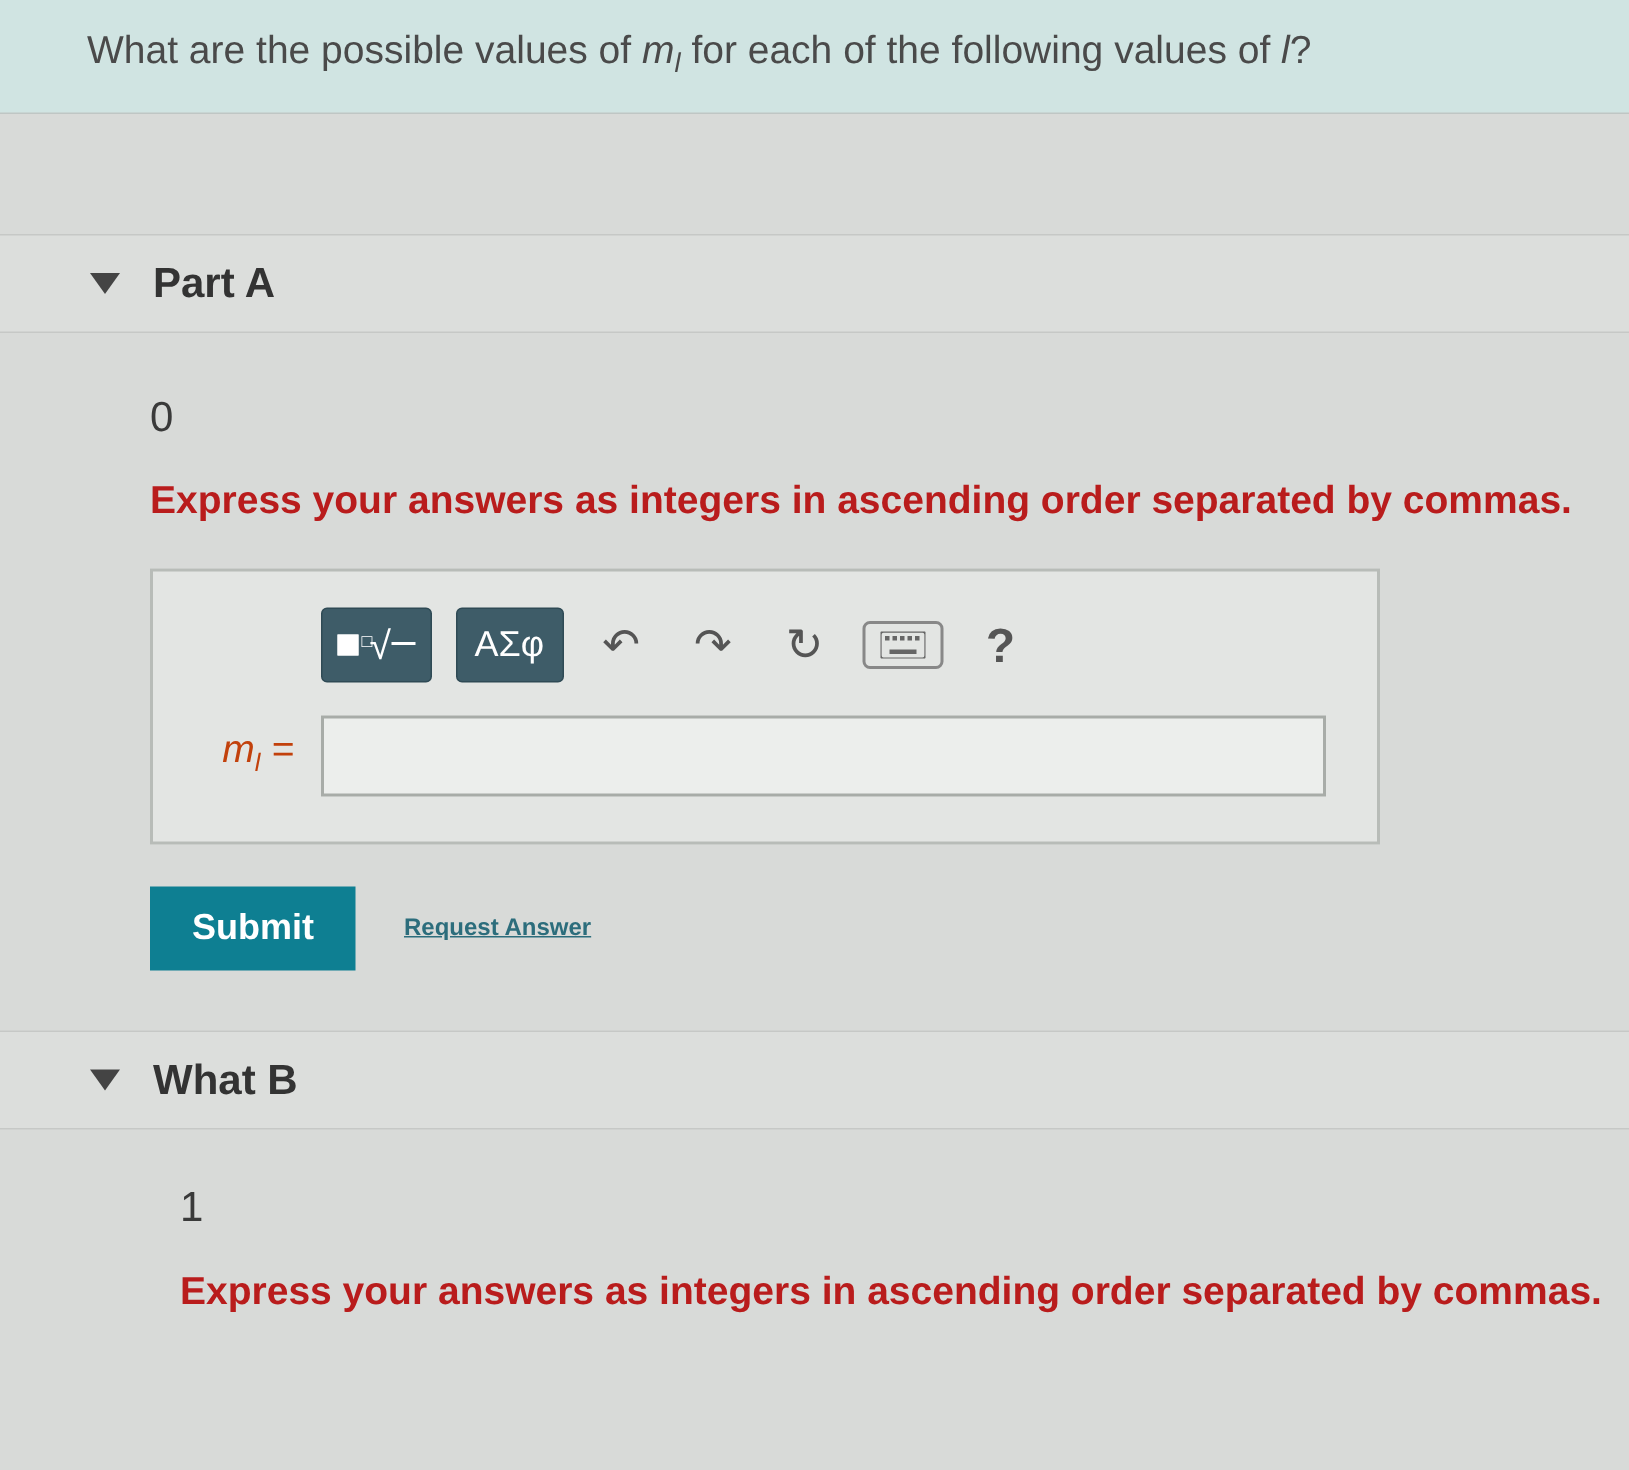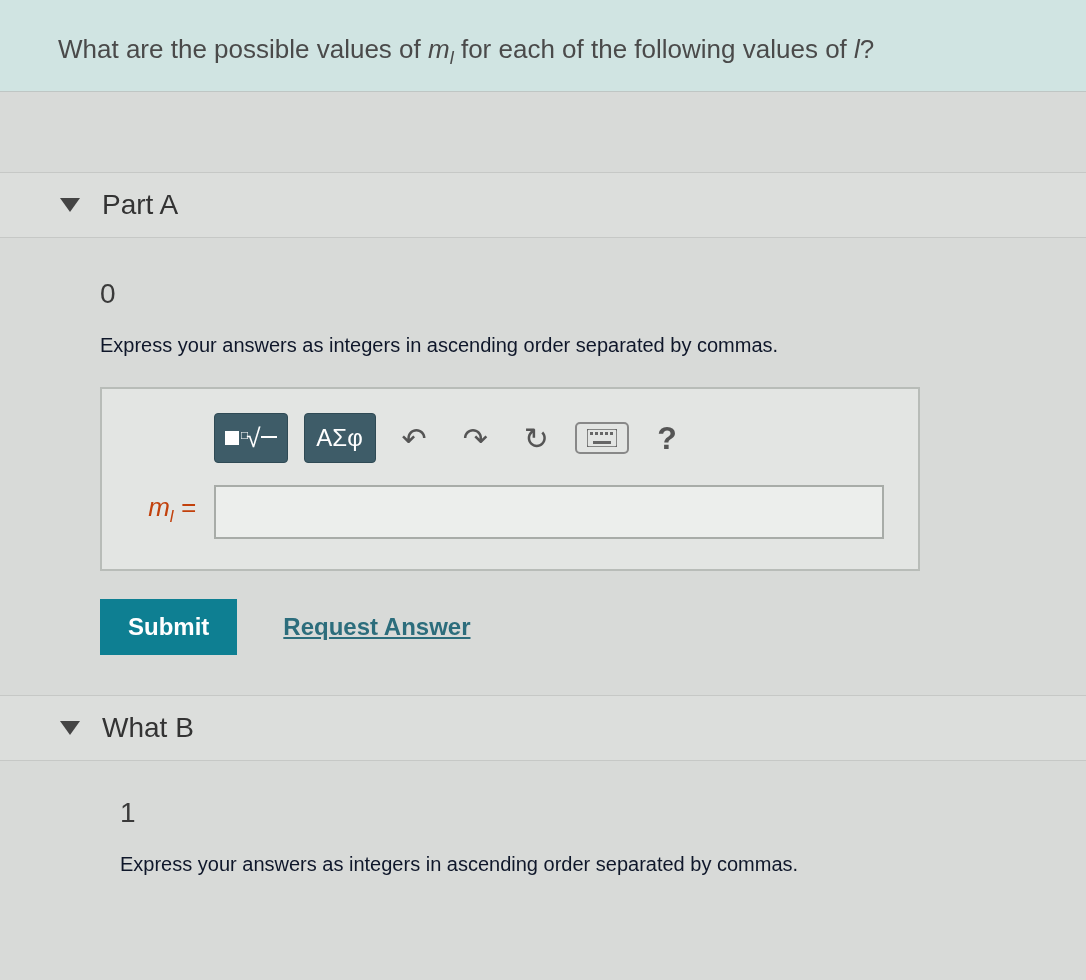--- a/index.html
+++ b/index.html
@@ -6,50 +6,50 @@
   body {
     font-family: Arial, Helvetica, sans-serif;
     background: #d8dad8;
     color: #3a3a3a;
     width: 1086px;
     height: 980px;
     overflow: hidden;
   }
   .question-banner {
     background: #d0e4e2;
-    padding: 34px 40px 22px 58px;
+    padding: 18px 40px 22px 58px;
     font-size: 26px;
     color: #4a4a4a;
     border-bottom: 1px solid #bfc6c4;
   }
   .question-banner .var { font-style: italic; }
   .question-banner .sub { font-style: italic; font-size: 0.7em; vertical-align: sub; }
   .gap { height: 80px; }
   .part-header {
     display: flex;
     align-items: center;
     gap: 22px;
     padding: 16px 0 16px 60px;
     background: #dcdedc;
     border-top: 1px solid #c6c8c6;
     border-bottom: 1px solid #c6c8c6;
     font-size: 28px;
-    font-weight: normal;
+    font-weight: bold;
     color: #333;
     cursor: pointer;
   }
   .caret {
     width: 0; height: 0;
     border-left: 10px solid transparent;
     border-right: 10px solid transparent;
     border-top: 14px solid #444;
   }
   .part-body { padding: 40px 0 40px 100px; }
   .given-value { font-size: 28px; color: #3a3a3a; margin-bottom: 24px; }
-  .instruction { font-size: 20px; font-weight: normal; color: #0f172a; margin-bottom: 30px; }
+  .instruction { font-size: 26px; font-weight: bold; color: #b91c1c; margin-bottom: 30px; }
   .answer-box {
     border: 2px solid #b8bcb8;
     background: #e3e5e3;
     width: 820px;
     padding: 24px 24px 30px 24px;
   }
   .answer-row { display: flex; align-items: center; gap: 18px; }
   .answer-label {
     font-size: 26px;
     font-style: italic;
@@ -107,33 +107,33 @@
   .radical { position: relative; display:inline-flex; align-items:flex-end; }
   .rad-deg { font-size:12px; position:relative; top:-12px; margin-right:-2px;}
   .answer-input {
     width: 670px;
     height: 54px;
     border: 2px solid #a8aca8;
     background: #eceeec;
     font-size: 22px;
     padding: 0 10px;
   }
-  .actions { margin-top: 28px; display:flex; align-items:center; gap: 46px;}
+  .actions { margin-top: 28px; display:flex; align-items:center; gap: 32px;}
   .submit-btn {
     background: #0e7f92;
     color: #fff;
     border: none;
     font-size: 24px;
     font-weight: 600;
     padding: 14px 28px;
     cursor: pointer;
   }
   .request-link {
     color: #2c6d7c;
-    font-size: 24px;
+    font-size: 16px;
     text-decoration: underline;
     font-weight: 600;
     cursor: pointer;
   }
   .part-b-body { padding: 36px 0 0 120px; }
 </style>
 </head>
 <body>
 
 <div class="question-banner">

